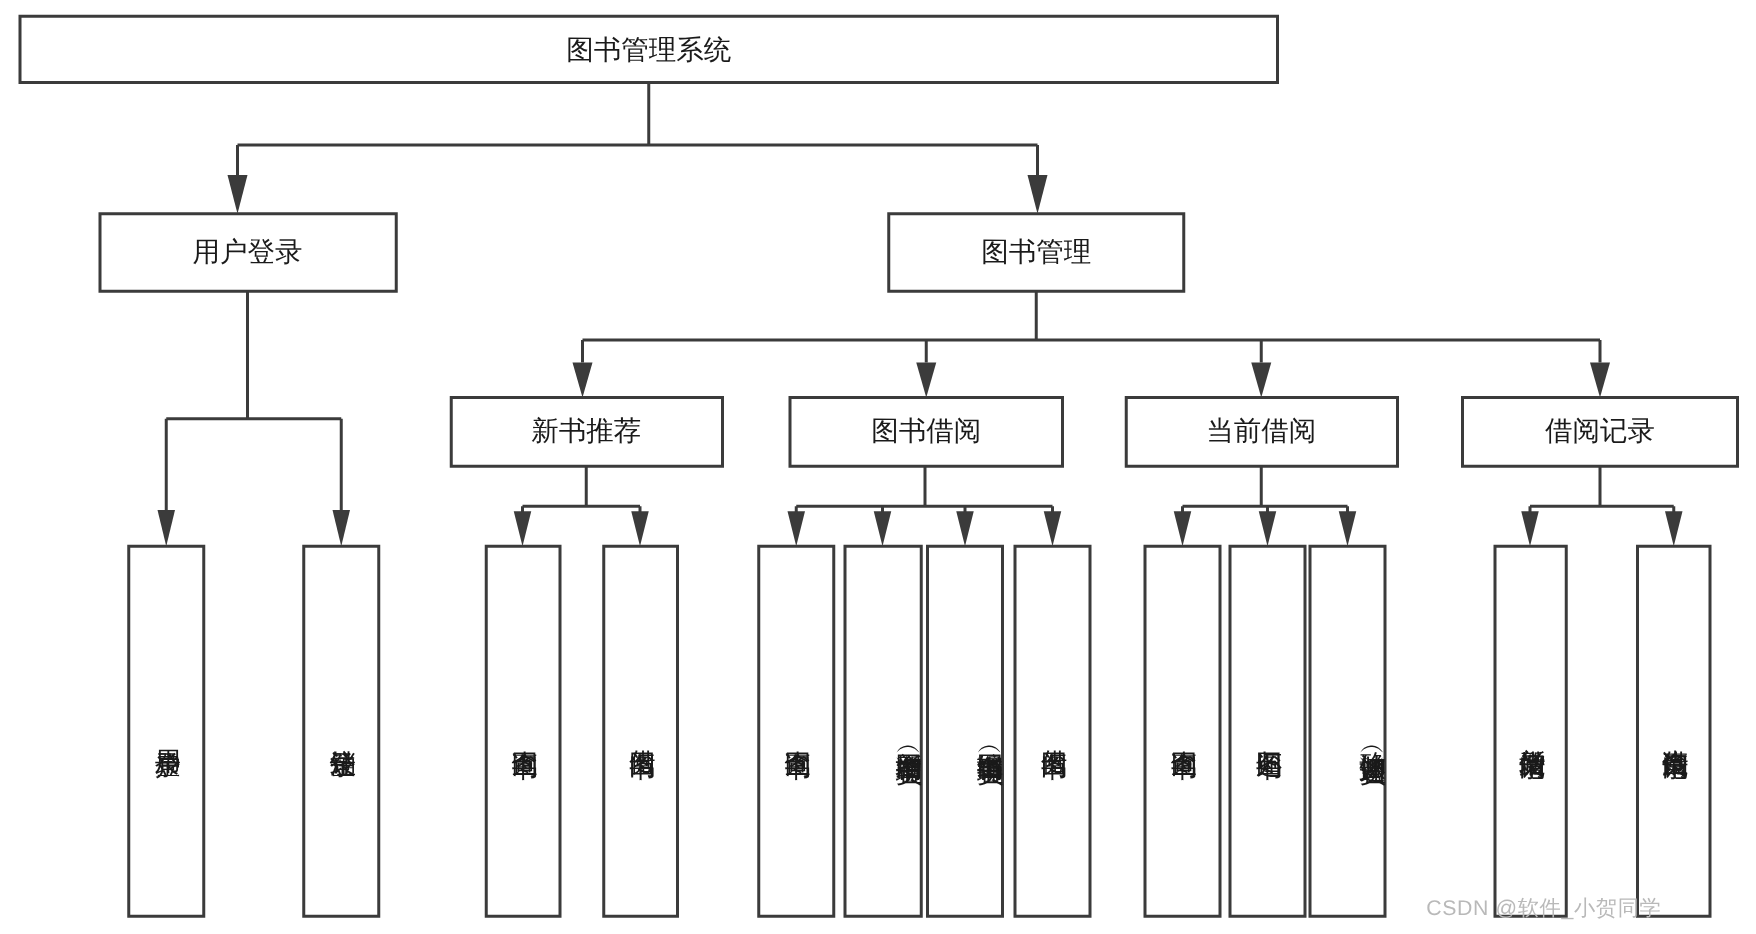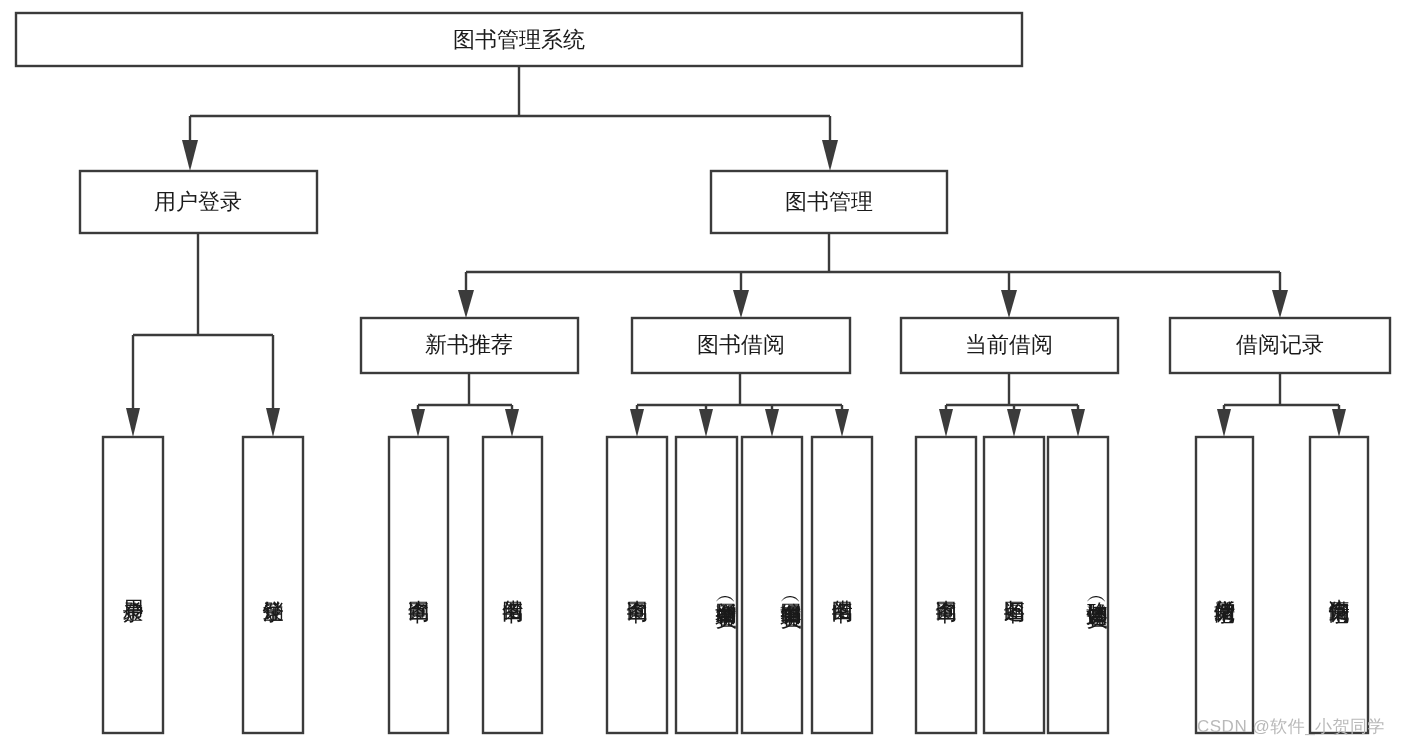--- a/index.html
+++ b/index.html
@@ -191,15 +191,15 @@
   <div class="node-label-v" style="left:607px; top:437px; width:60px; height:296px;">查询图书</div>
   <div class="node-label-v" style="left:676px; top:437px; width:61px; height:296px; align-items:flex-start; padding-top:8px; box-sizing:border-box;">新增图书（管理员）</div>
   <div class="node-label-v" style="left:742px; top:437px; width:60px; height:296px; align-items:flex-start; padding-top:8px; box-sizing:border-box;">编辑图书（管理员）</div>
   <div class="node-label-v" style="left:812px; top:437px; width:60px; height:296px;">借阅图书</div>
   <div class="node-label-v" style="left:916px; top:437px; width:60px; height:296px;">查询图书</div>
   <div class="node-label-v" style="left:984px; top:437px; width:60px; height:296px;">归还图书</div>
   <div class="node-label-v" style="left:1048px; top:437px; width:60px; height:296px; align-items:flex-start; padding-top:8px; box-sizing:border-box;">确认归还（管理员）</div>
   <div class="node-label-v" style="left:1196px; top:437px; width:57px; height:296px;">新增借阅记录</div>
   <div class="node-label-v" style="left:1310px; top:437px; width:58px; height:296px;">查询借阅记录</div>
 
-  <div class="watermark" style="left:1197px; top:715px;">CSDN @软件_小贺同学</div>
+  <div class="watermark" style="left:1141px; top:715px;">CSDN @软件_小贺同学</div>
 
 </div>
 
 </body></html>

